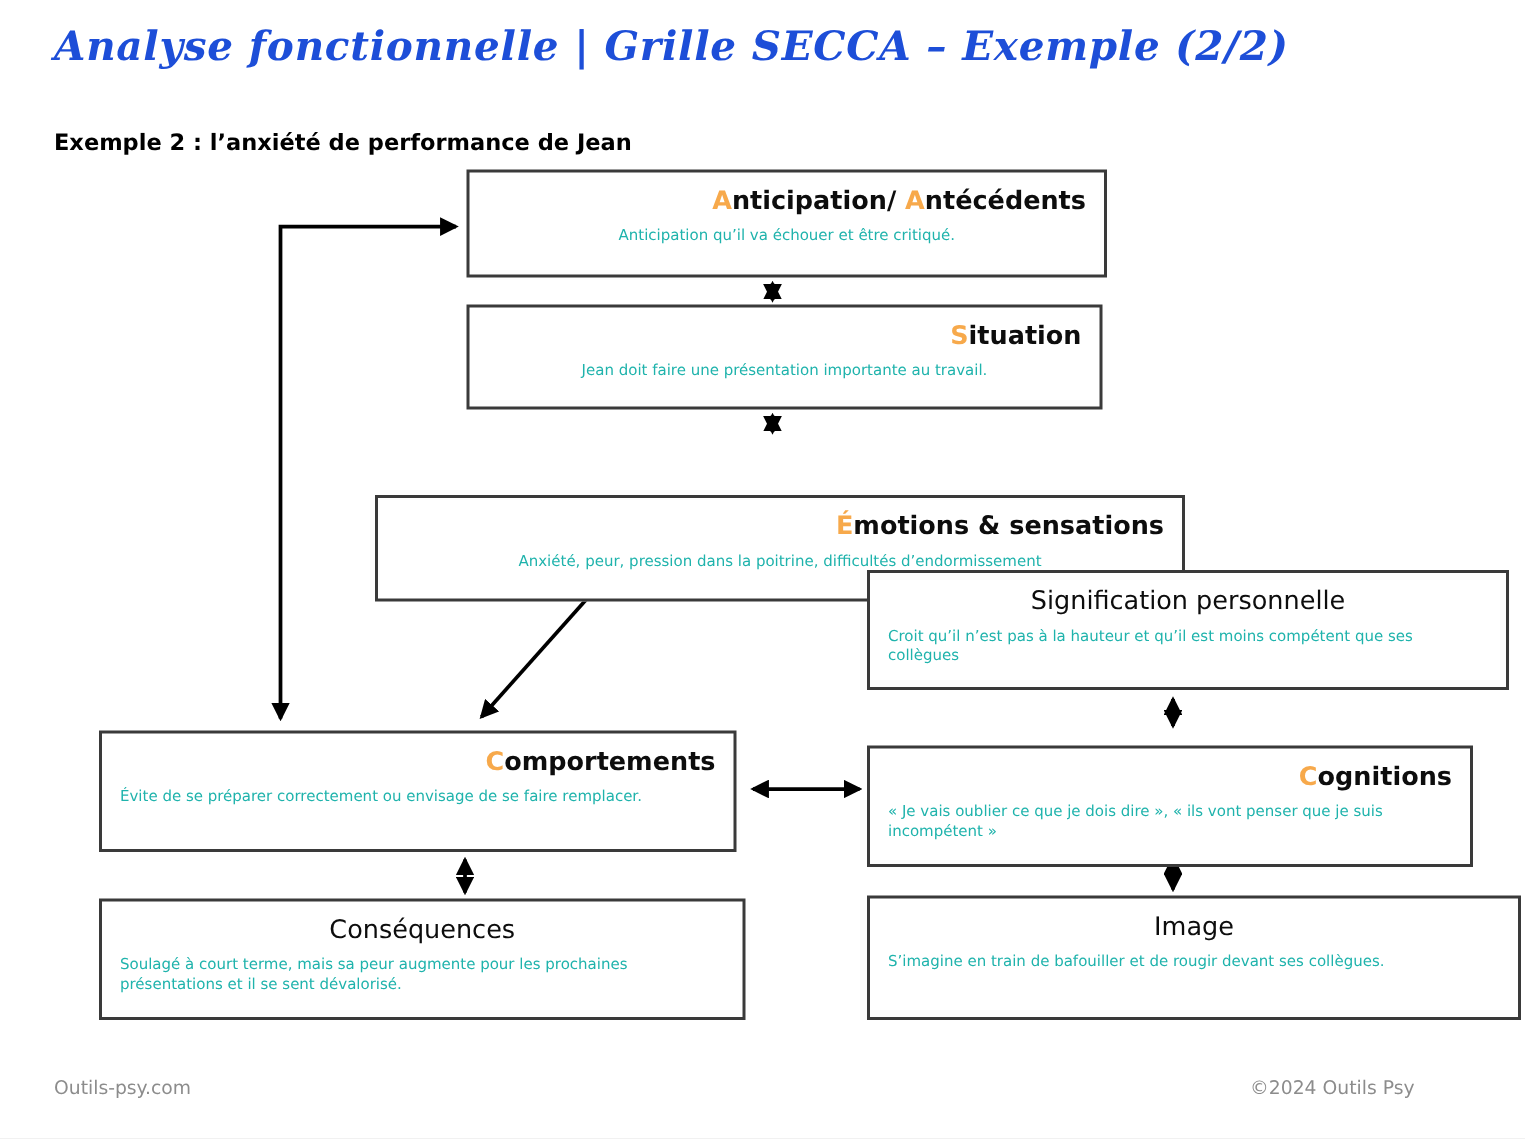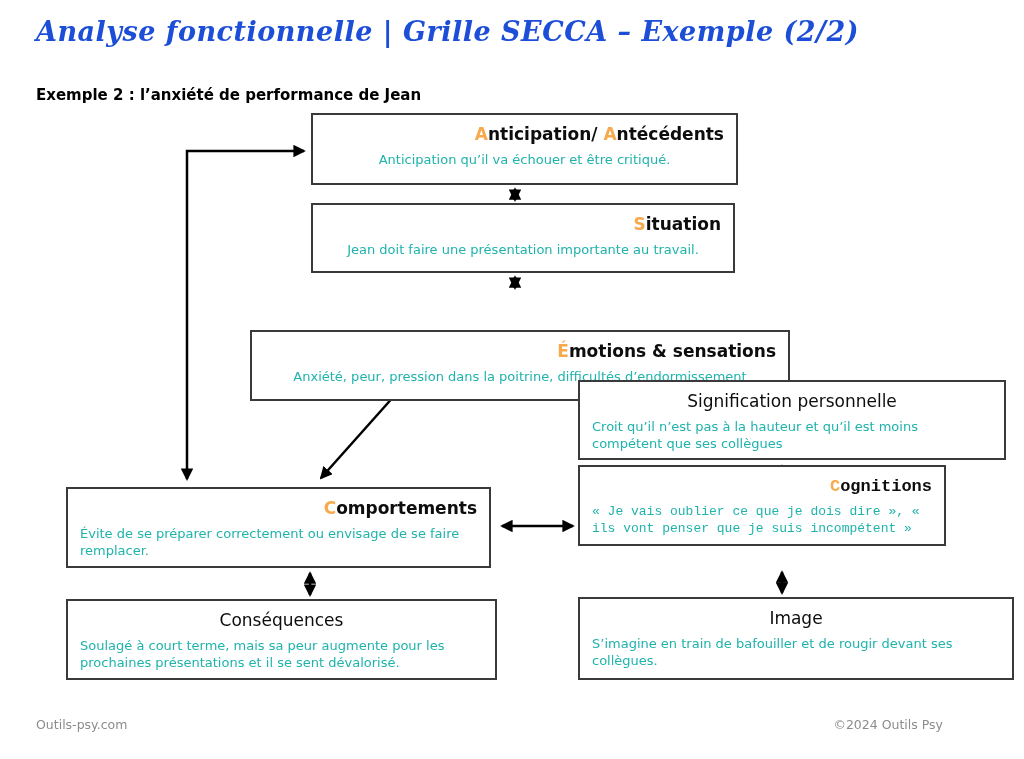--- a/index.html
+++ b/index.html
@@ -51,21 +51,21 @@
   .box-title {
     text-align: center;
     font-size: 17px;
     color: #0d0d0d;
     line-height: 1.25;
   }
   .box.secca .box-title { font-weight: 700; text-align: right; }
   .box-title .hl { color: #f7a94b; }
   .box-body {
     margin-top: 6px;
-    font-size: 13px;
+    font-size: 10px;
     line-height: 1.32;
     color: #1fb3ac;
   }
   .box-body.centered { text-align: center; }
   .footer-left, .footer-right {
     position: absolute;
     top: 717px;
     font-size: 12.5px;
     color: #8c8c8c;
     white-space: nowrap;
@@ -121,21 +121,21 @@
   <div class="box" style="left:578px; top:380px; width:428px; height:80px;">
     <div class="box-title"><span>Signification personnelle</span></div>
     <div class="box-body">Croit qu’il n’est pas à la hauteur et qu’il est moins compétent que ses collègues</div>
   </div>
 
   <div class="box secca" style="left:66px; top:487px; width:425px; height:81px;">
     <div class="box-title"><span class="hl">C</span><span>omportements</span></div>
     <div class="box-body">Évite de se préparer correctement ou envisage de se faire remplacer.</div>
   </div>
 
-  <div class="box secca" style="left:578px; top:465px; width:368px; height:81px;font-family:Liberation Mono, monospace;">
+  <div class="box secca" style="left:578px; top:497px; width:404px; height:81px;">
     <div class="box-title"><span class="hl">C</span><span>ognitions</span></div>
     <div class="box-body">« Je vais oublier ce que je dois dire », « ils vont penser que je suis incompétent »</div>
   </div>
 
   <div class="box" style="left:66px; top:599px; width:431px; height:81px;">
     <div class="box-title"><span>Conséquences</span></div>
     <div class="box-body">Soulagé à court terme, mais sa peur augmente pour les prochaines présentations et il se sent dévalorisé.</div>
   </div>
 
   <div class="box" style="left:578px; top:597px; width:436px; height:83px;">

